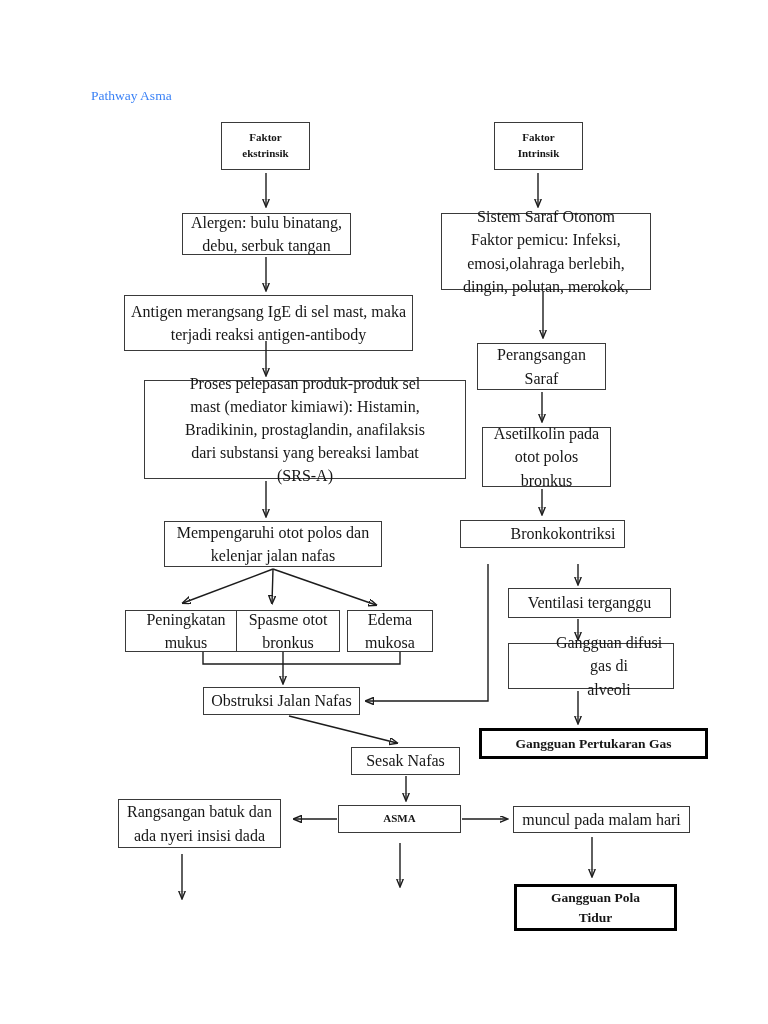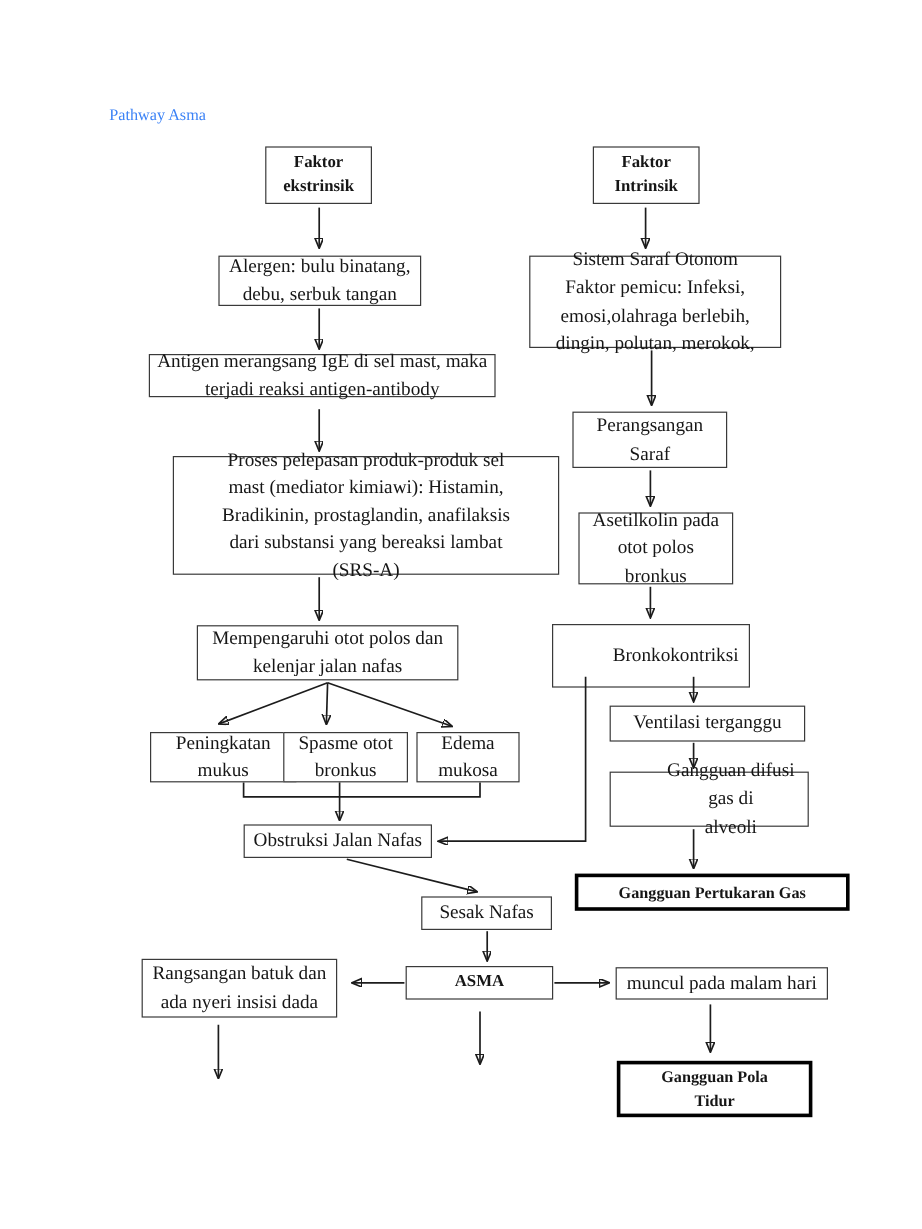--- a/index.html
+++ b/index.html
@@ -20,21 +20,21 @@
     border:1.5px solid #3a3a3a;
     background:#fff;
     display:flex;align-items:center;justify-content:center;
     text-align:center;
     font-size:16px;line-height:1.45;
     white-space:pre-line;
     box-sizing:border-box;
     padding:1px 4px;
     color:#161616;
   }
-  .node.bold{font-weight:700;font-size:14px;}
+  .node.bold{font-weight:700;font-size:11px;}
   .node.thick{border:3.5px solid #000;font-weight:700;font-size:13.5px;}
   svg.wires{position:absolute;left:0;top:0;pointer-events:none;}
   svg.wires path, svg.wires line, svg.wires polyline{
     stroke:#1c1c1c;stroke-width:1.4;fill:none;
   }
 </style>
 </head>
 <body>
 
 <div class="canvas">
@@ -44,35 +44,35 @@
   <div class="node bold" style="left:221px;top:122px;width:89px;height:48px;">Faktor
 ekstrinsik</div>
   <div class="node bold" style="left:494px;top:122px;width:89px;height:48px;">Faktor
 Intrinsik</div>
   <div class="node" style="left:182px;top:213px;width:169px;height:42px;">Alergen: bulu binatang,
 debu, serbuk tangan</div>
   <div class="node" style="left:441px;top:213px;width:210px;height:77px;">Sistem Saraf Otonom
 Faktor pemicu: Infeksi,
 emosi,olahraga berlebih,
 dingin, polutan, merokok,</div>
-  <div class="node" style="left:124px;top:295px;width:289px;height:36px;">Antigen merangsang IgE di sel mast, maka
+  <div class="node" style="left:124px;top:295px;width:289px;height:56px;">Antigen merangsang IgE di sel mast, maka
 terjadi reaksi antigen-antibody</div>
   <div class="node" style="left:144px;top:380px;width:322px;height:99px;">Proses pelepasan produk-produk sel
 mast (mediator kimiawi): Histamin,
 Bradikinin, prostaglandin, anafilaksis
 dari substansi yang bereaksi lambat
 (SRS-A)</div>
   <div class="node" style="left:477px;top:343px;width:129px;height:47px;">Perangsangan
 Saraf</div>
   <div class="node" style="left:482px;top:427px;width:129px;height:60px;text-align:center;">Asetilkolin pada
 otot polos
 bronkus</div>
   <div class="node" style="left:164px;top:521px;width:218px;height:46px;">Mempengaruhi otot polos dan
 kelenjar jalan nafas</div>
-  <div class="node" style="left:460px;top:520px;width:165px;height:53px;padding-left:45px;">Bronkokontriksi</div>
+  <div class="node" style="left:460px;top:520px;width:165px;height:28px;padding-left:45px;">Bronkokontriksi</div>
   <div class="node" style="left:125px;top:610px;width:122px;height:42px;">Peningkatan
 mukus</div>
   <div class="node" style="left:236px;top:610px;width:104px;height:42px;">Spasme otot
 bronkus</div>
   <div class="node" style="left:347px;top:610px;width:86px;height:42px;">Edema
 mukosa</div>
   <div class="node" style="left:508px;top:588px;width:163px;height:30px;">Ventilasi terganggu</div>
   <div class="node" style="left:508px;top:643px;width:166px;height:46px;padding-left:40px;">Gangguan difusi gas di
 alveoli</div>
   <div class="node" style="left:203px;top:687px;width:157px;height:28px;">Obstruksi Jalan Nafas</div>

